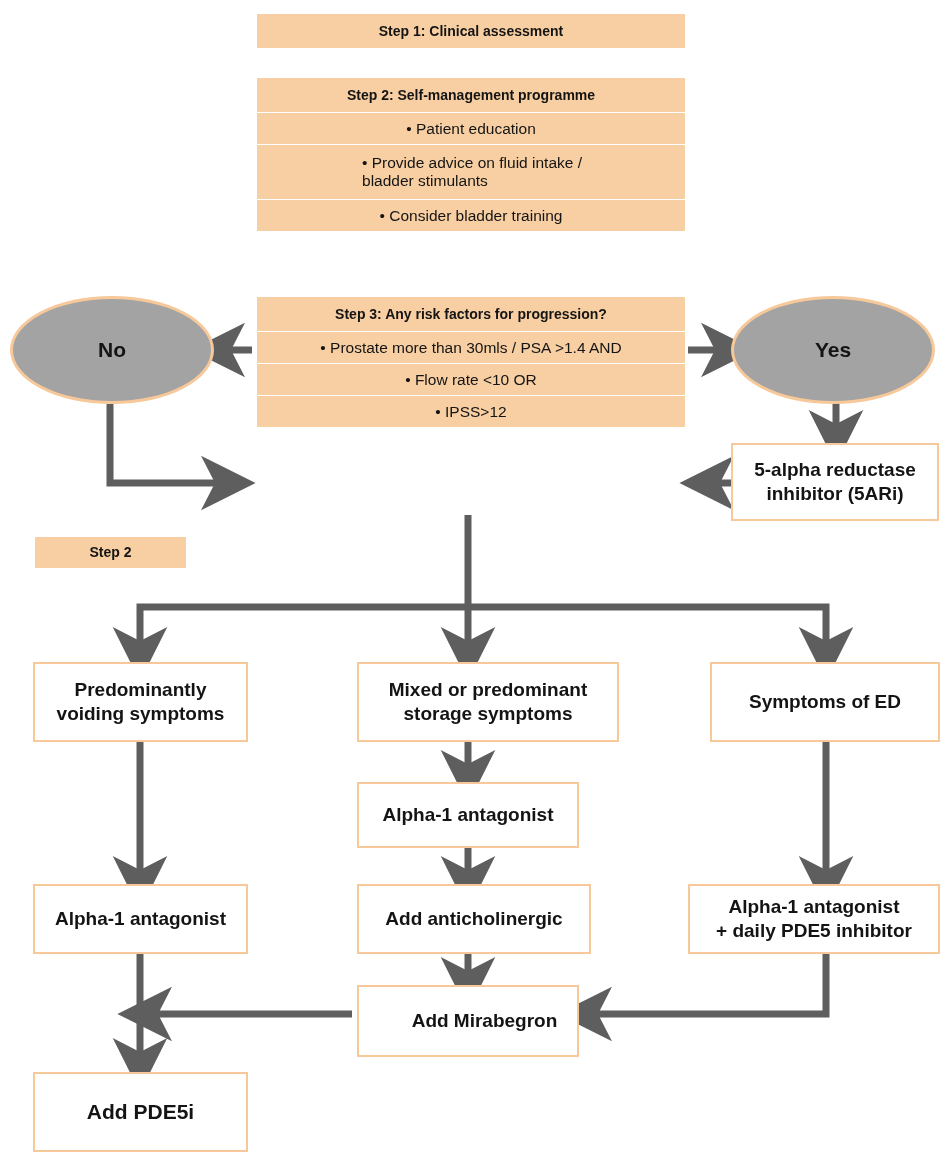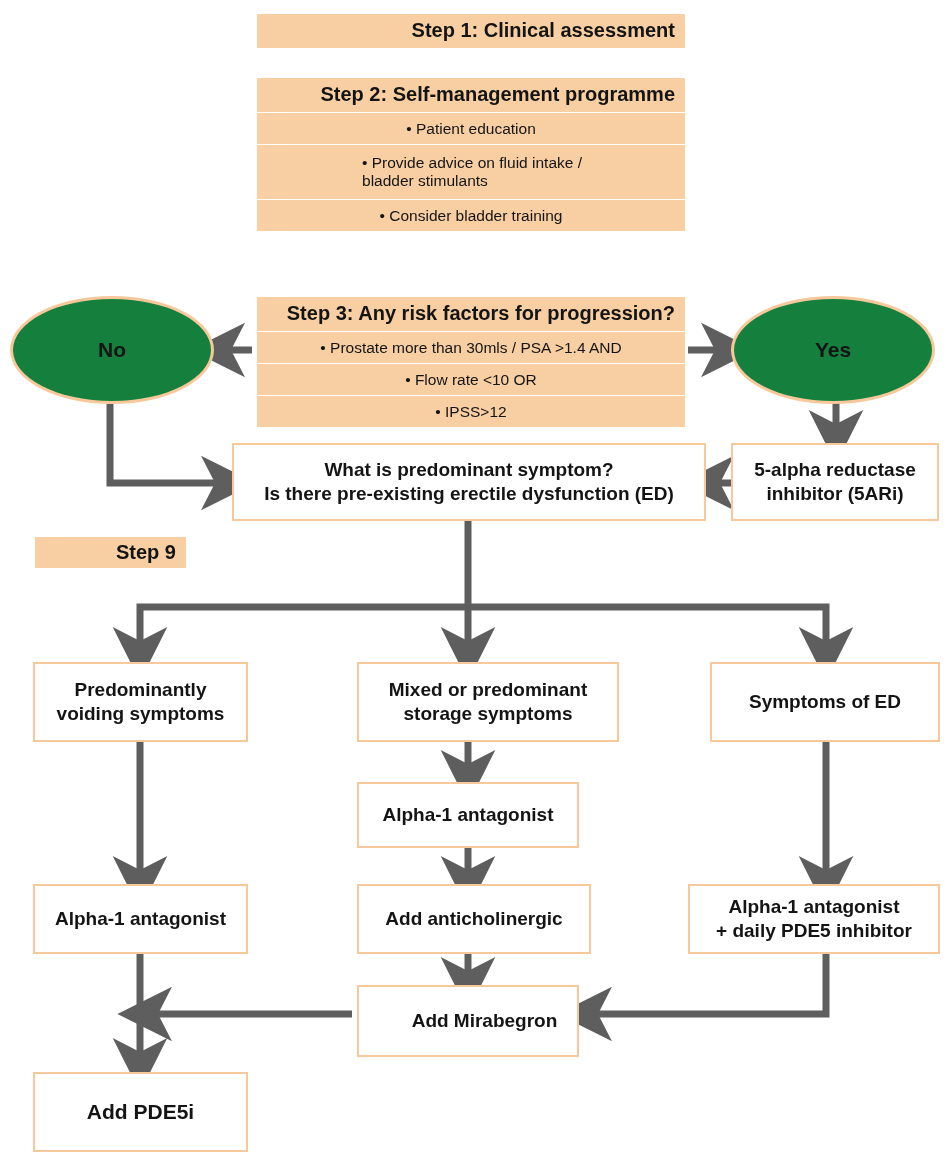--- a/index.html
+++ b/index.html
@@ -33,23 +33,23 @@
     background: #f8cfa2;
     display: flex;
     align-items: center;
     justify-content: center;
     padding: 0 10px;
     font-size: 15.5px;
     line-height: 1.16;
     color: #141414;
   }
   .strip.center {
-    justify-content: flex-end;
+    justify-content: center;
     font-weight: bold;
-    font-size: 20px;
+    font-size: 14px;
   }
   .strip .bullet-text {
     display: block;
   }
   
   .box {
     position: absolute;
     box-sizing: border-box;
     background: #ffffff;
     border: 2.5px solid #f7c89a;
@@ -59,21 +59,21 @@
     text-align: center;
     font-weight: bold;
     color: #141414;
     line-height: 1.24;
     padding: 2px 6px;
     z-index: 3;
   }
   .ellipse {
     position: absolute;
     box-sizing: border-box;
-    background: #15803d;
+    background: #a3a3a3;
     border: 3px solid #f7c89a;
     border-radius: 50%;
     display: flex;
     align-items: center;
     justify-content: center;
     text-align: center;
     font-weight: bold;
     color: #141414;
     line-height: 1.3;
     z-index: 3;
@@ -165,27 +165,23 @@
   </div>
   <div class="ellipse f21" style="left:731px; top:296px; width:204px; height:108px;">
     <span>Yes</span>
   </div>
 
   <div class="box f19" style="left:731px; top:443px; width:208px; height:78px; white-space:pre-line;">
     <span>5-alpha reductase
 inhibitor (5ARi)</span>
   </div>
 
-  <div class="box f19" style="left:232px; top:443px; width:474px; height:78px; white-space:pre-line;">
-    <span>What is predominant symptom?
-Is there pre-existing erectile dysfunction (ED)</span>
-  </div>
 
   <div class="strip center" style="left:35px; top:537px; width:151px; height:31px;">
-    <span>Step 9</span>
+    <span>Step 2</span>
   </div>
 
   <div class="box f19" style="left:33px; top:662px; width:215px; height:80px; white-space:pre-line;">
     <span>Predominantly
 voiding symptoms</span>
   </div>
   <div class="box f19" style="left:357px; top:662px; width:262px; height:80px; white-space:pre-line;">
     <span>Mixed or predominant
 storage symptoms</span>
   </div>

